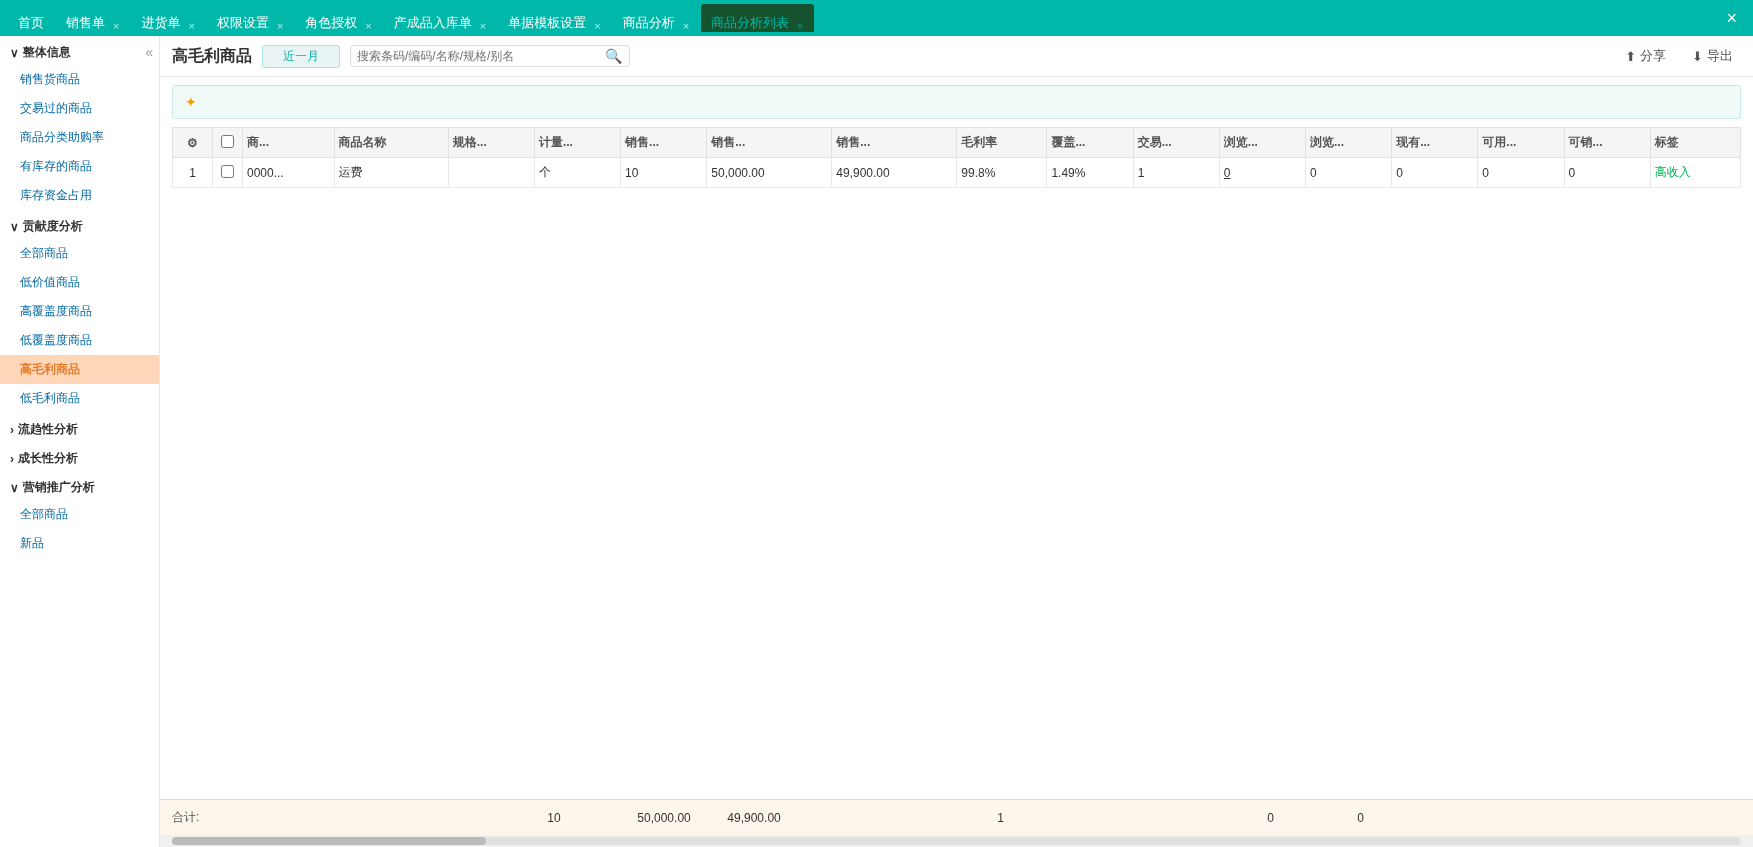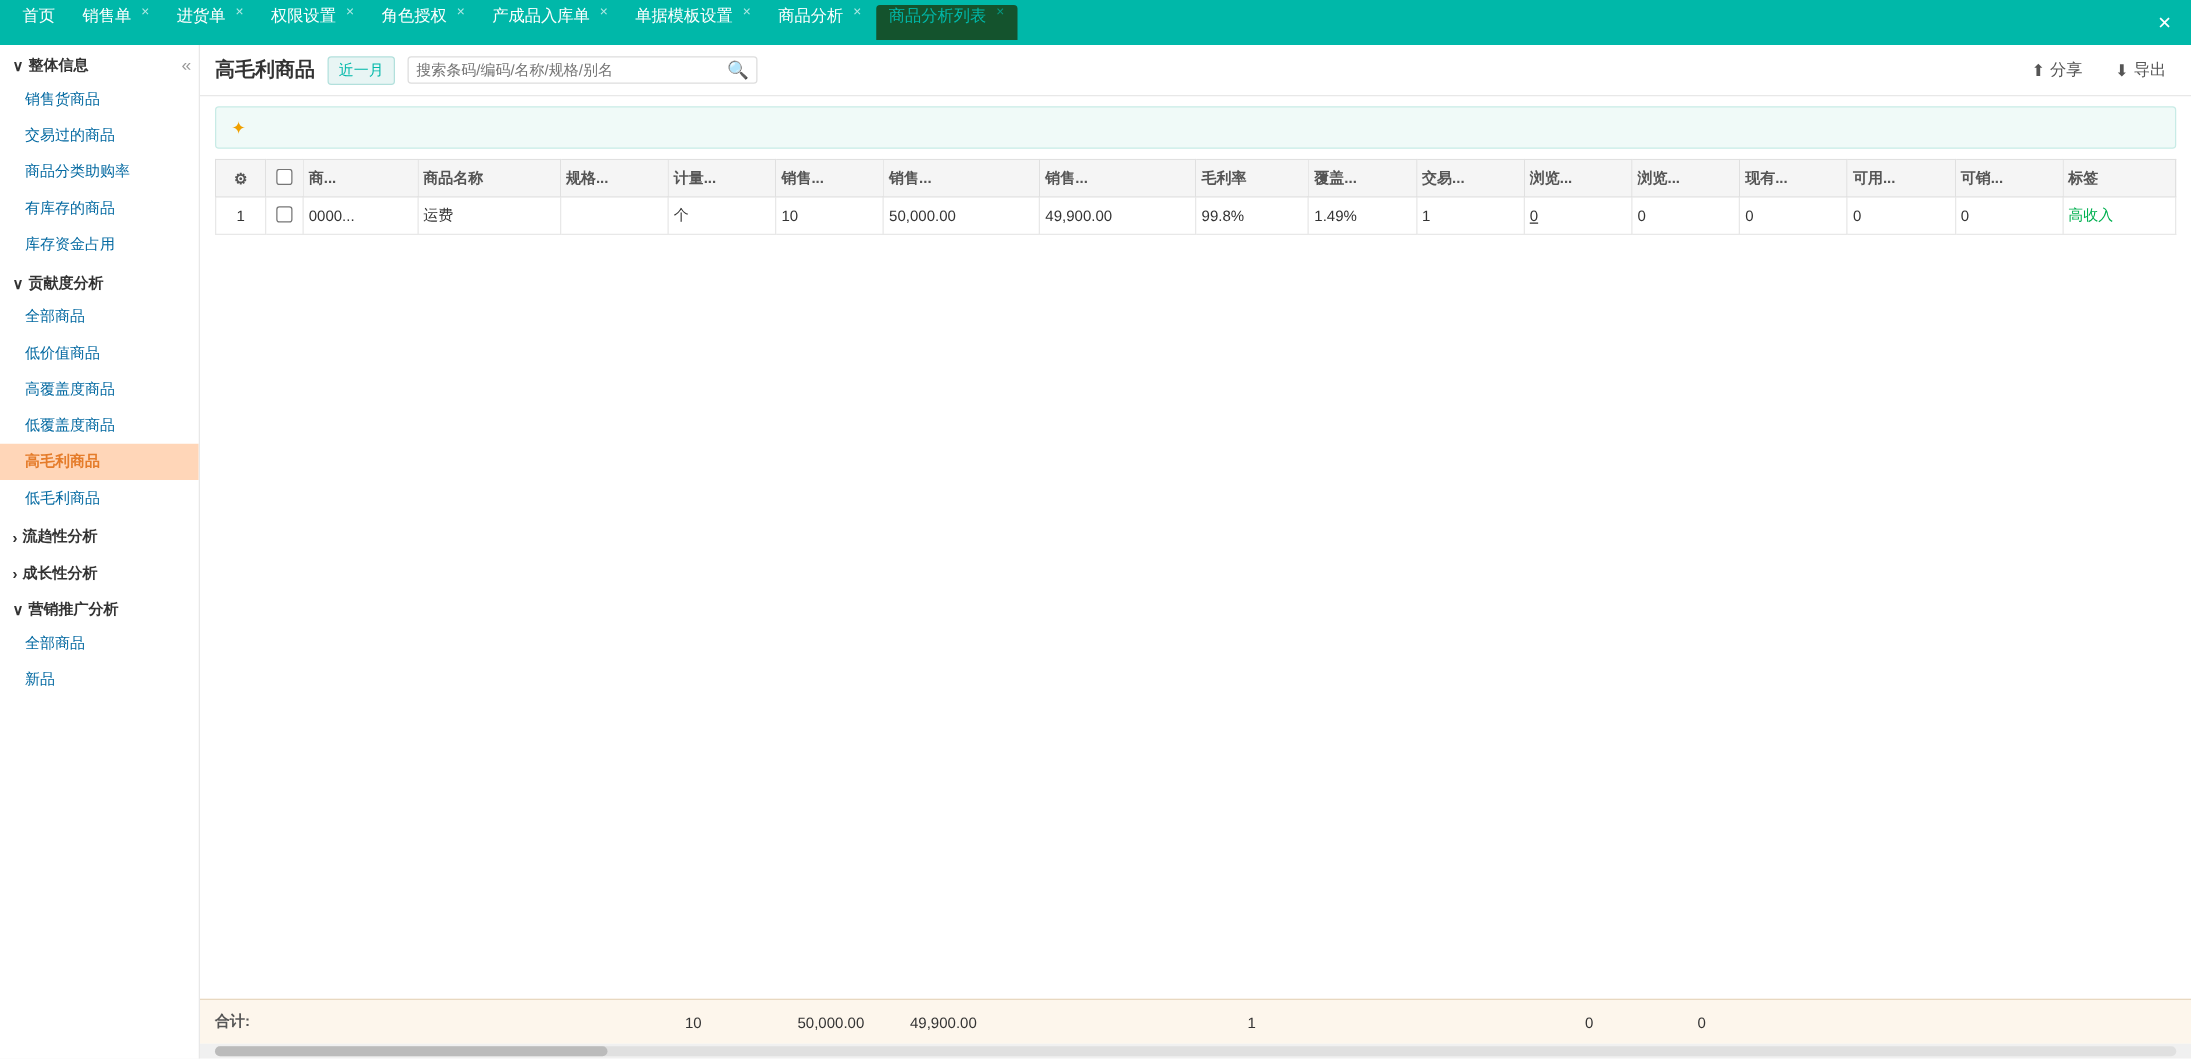--- a/index.html
+++ b/index.html
@@ -9,21 +9,21 @@
     .top-nav {
       display: flex;
       align-items: center;
       background: #00b8a9;
       height: 36px;
       padding: 0 8px;
       gap: 2px;
     }
     .nav-tab {
       display: flex;
-      align-items: flex-start;
+      align-items: flex-end;
       padding: 0 10px;
       height: 28px;
       color: #fff;
       font-size: 13px;
       cursor: pointer;
       border-radius: 3px;
       white-space: nowrap;
       gap: 4px;
     }
     .nav-tab.active { background: #14532d; color: #00b8a9; border-radius: 3px 3px 0 0; }
@@ -95,21 +95,21 @@
     .page-title {
       font-size: 16px;
       font-weight: bold;
       color: #333;
     }
     .period-btn {
       background: #e8f5f4;
       color: #00b8a9;
       border: 1px solid #b2e0dc;
       border-radius: 3px;
-      padding: 2px 8px;
+      padding: 2px 20px;
       font-size: 12px;
       cursor: pointer;
     }
     .search-box {
       display: flex;
       align-items: center;
       border: 1px solid #ddd;
       border-radius: 3px;
       padding: 2px 6px;
       gap: 4px;
@@ -189,21 +189,21 @@
       background: #fdf6ec;
       border-top: 1px solid #e8d8c0;
       padding: 6px 12px;
       display: flex;
       align-items: center;
       font-size: 12px;
       color: #555;
       gap: 10px;
       min-height: 36px;
     }
-    .footer-label { font-weight: bold; }
+    .footer-label { font-weight: normal; }
     .footer-cell {
       padding: 4px 8px;
       min-width: 80px;
       color: #333;
     }
 
     
     .scrollbar-container {
       background: #f0f0f0;
       height: 12px;

